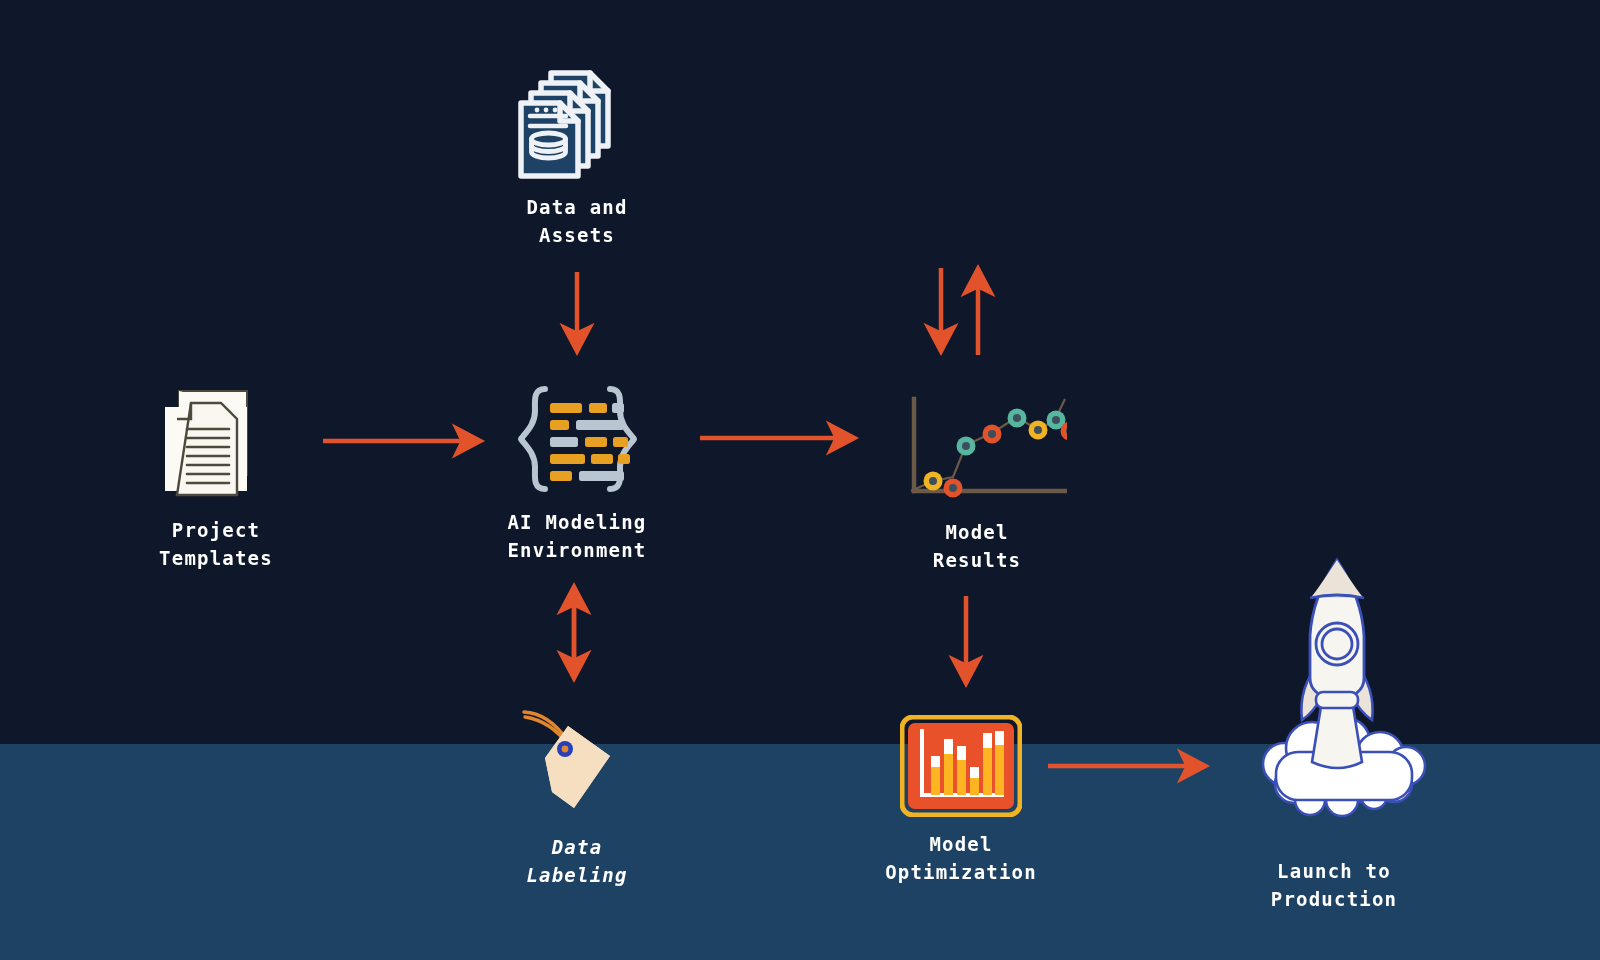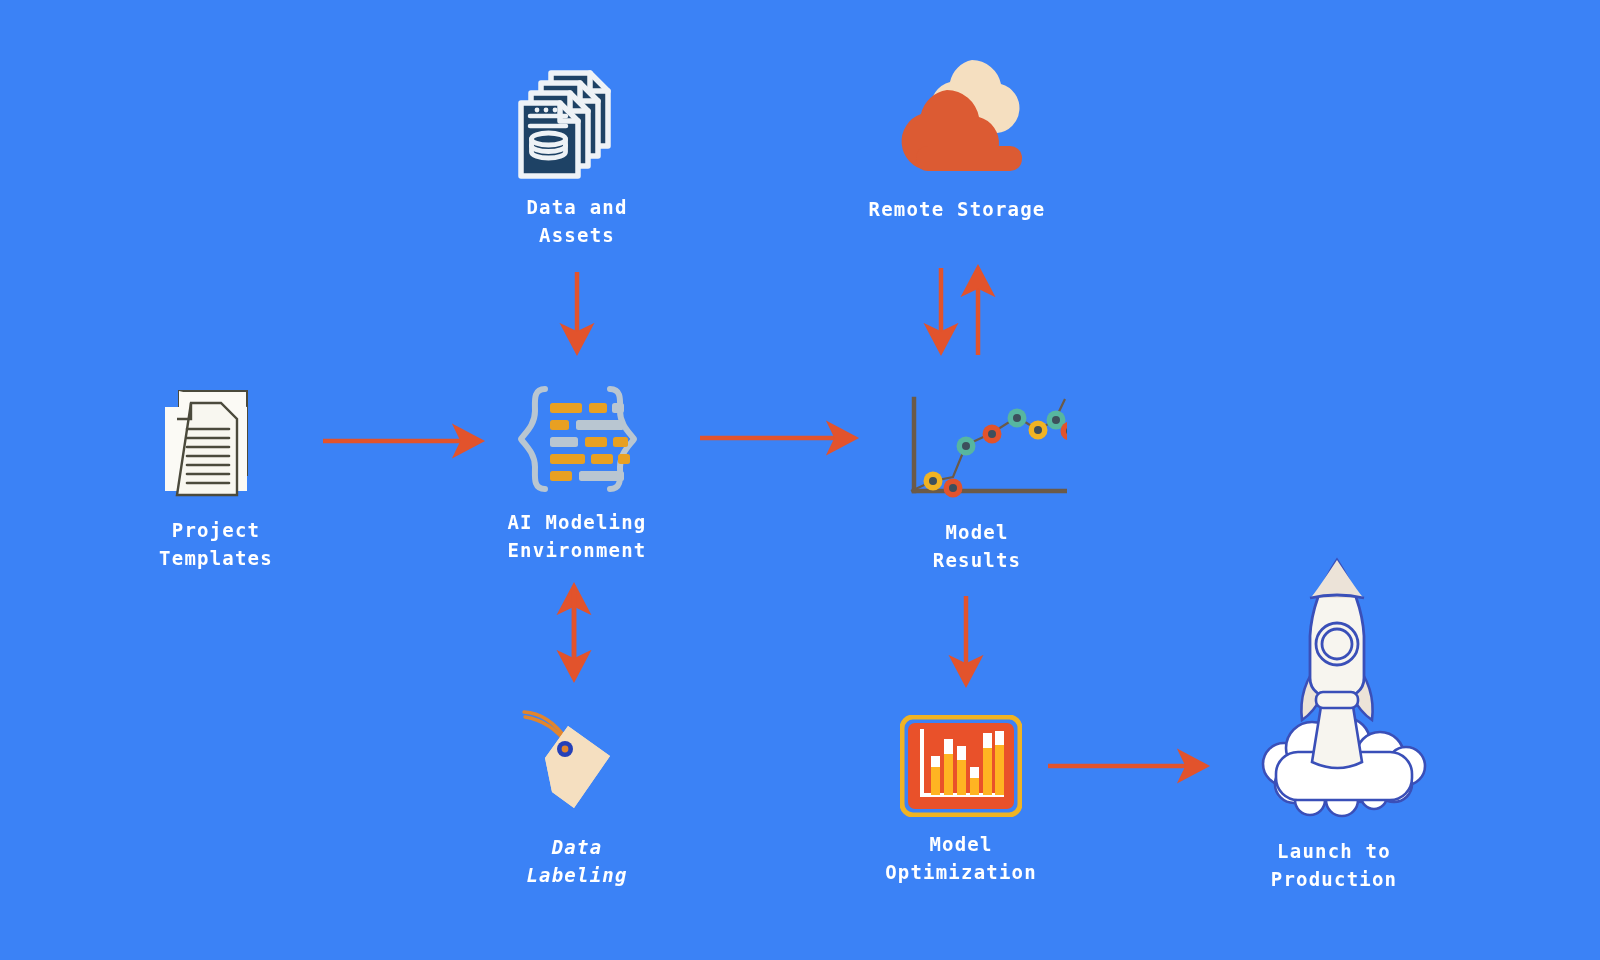--- a/index.html
+++ b/index.html
@@ -9,22 +9,22 @@
   }
   body {
     width: 1600px;
     height: 960px;
     overflow: hidden;
     font-family: "DejaVu Sans Mono", "Liberation Mono", monospace;
   }
   #canvas {
     position: relative;
     width: 1600px;
-    height: 960px;
-    background: #3b82f6;
+    height: 744px;
+    background: #0f172a;
   }
   .node {
     position: absolute;
     display: flex;
     flex-direction: column;
     align-items: center;
   }
   .node-icon {
     display: block;
   }
@@ -120,40 +120,20 @@
           <ellipse cx="36.5" cy="84" rx="17" ry="6"></ellipse>
           <path d="M19.5 84 L19.5 97 A17 6 0 0 0 53.5 97 L53.5 84"></path>
           <path d="M19.5 90.5 A17 6 0 0 0 53.5 90.5"></path>
         </g>
       </svg>
     </div>
     <div class="node-label">Data and
 Assets</div>
   </div>
 
-  <div class="node" style="left:847px; top:52px; width:220px;">
-    <div class="node-icon">
-      <svg width="150" height="130" viewBox="0 0 150 130">
-        <path d="M90 8
-                 a30 30 0 0 1 29 24
-                 a25 25 0 0 1 -4 49
-                 L72 81
-                 a26 26 0 0 1 -4 -51
-                 a28 28 0 0 1 22 -22 Z" fill="#f5dfc0"></path>
-        <path d="M65 38
-                 a33 33 0 0 1 32 27
-                 a27 27 0 0 1 -5 53
-                 L44 118
-                 a29 29 0 0 1 -5 -56
-                 a31 31 0 0 1 26 -24 Z" fill="#dc5b33"></path>
-        <rect x="34" y="94" width="106" height="25" rx="12" fill="#dc5b33"></rect>
-      </svg>
-    </div>
-    <div class="node-label">Remote Storage</div>
-  </div>
 
   <div class="node" style="left:457px; top:383px; width:240px;">
     <div class="node-icon">
       <svg width="125" height="112" viewBox="0 0 125 112">
         <g fill="none" stroke="#b9c6d1" stroke-width="6" stroke-linecap="round" stroke-linejoin="round">
           <path d="M30 6 C18 6 20 18 20 28 C20 42 10 50 6 56 C10 62 20 70 20 84 C20 94 18 106 30 106"></path>
           <path d="M95 6 C107 6 105 18 105 28 C105 42 115 50 119 56 C115 62 105 70 105 84 C105 94 107 106 95 106"></path>
         </g>
         <g>
           <rect x="35" y="20" width="32" height="10" rx="2.5" fill="#e8a022"></rect>
@@ -287,21 +267,21 @@
 
           <rect x="95" y="29" width="9" height="51" fill="#ffb422"></rect>
           <rect x="95" y="16" width="9" height="14" fill="#ffffff"></rect>
         </g>
       </svg>
     </div>
     <div class="node-label">Model
 Optimization</div>
   </div>
 
-  <div class="node" style="left:1234px; top:552px; width:200px;">
+  <div class="node" style="left:1234px; top:552px; width:200px;gap:20px;">
     <div class="node-icon">
       <svg width="200" height="272" viewBox="0 0 200 272">
         <g fill="#ffffff" stroke="#3a4fb8" stroke-width="2.6">
           <circle cx="50" cy="212" r="21"></circle>
           <circle cx="78" cy="196" r="26"></circle>
           <circle cx="112" cy="190" r="24"></circle>
           <circle cx="146" cy="204" r="24"></circle>
           <circle cx="172" cy="214" r="19"></circle>
           <circle cx="60" cy="232" r="19"></circle>
           <circle cx="92" cy="228" r="24"></circle>

